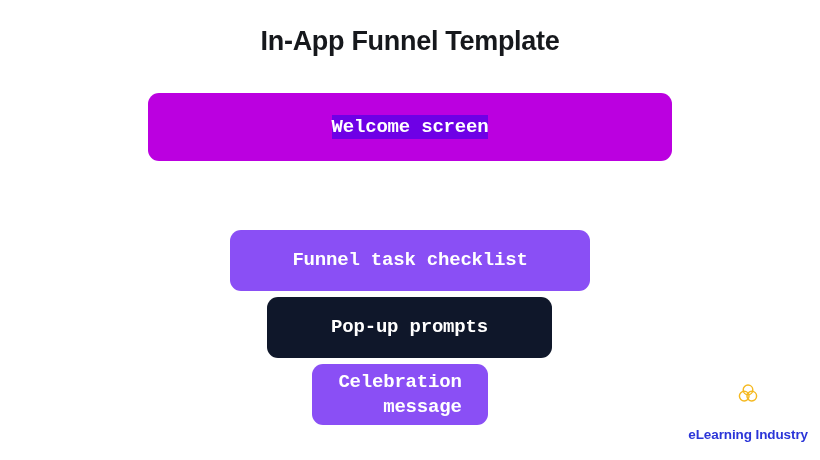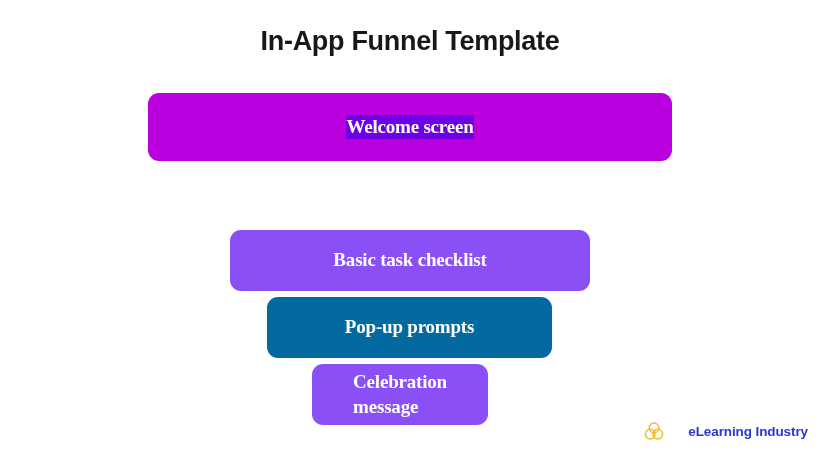--- a/index.html
+++ b/index.html
@@ -45,39 +45,40 @@
     justify-content: center;
     border-radius: 11px;
     box-sizing: border-box;
     padding: 0 10px;
   }
   .stage-label {
     color: #ffffff;
     font-weight: 700;
     font-size: 19px;
     line-height: 1.28;
-    text-align: left;
+    text-align: right;
     letter-spacing: -0.2px;
-    font-family: Liberation Serif, serif;
+    font-family: Liberation Mono, monospace;
     white-space: pre-line;
   }
   
   .stage-0 { left: 148px; top: 93px;  width: 524px; height: 68px; }
   .stage-1 { left: 195px; top: 163px; width: 430px; height: 62px; }
   .stage-2 { left: 230px; top: 230px; width: 360px; height: 61px; }
   .stage-3 { left: 267px; top: 297px; width: 285px; height: 61px; }
   .stage-4 { left: 312px; top: 364px; width: 176px; height: 61px; }
 
   #brand-logo {
     position: absolute;
     right: 12px;
     bottom: 18px;
     display: flex;
     align-items: center;
     gap: 23px;
+    flex-direction: column;
   }
   #brand-logo .mark {
     width: 22px;
     height: 22px;
     display: block;
   }
   #brand-logo .wordmark {
     font-size: 13.5px;
     font-weight: 600;
     color: #2b35d8;
@@ -94,24 +95,24 @@
   <div id="page-title" style="color: rgb(22, 24, 28);">In-App Funnel Template</div>
 
   <div id="funnel">
 
     <div class="funnel-stage stage-0" style="background:#bb00e0">
       <span class="stage-label" style="color: rgb(255, 255, 255); background: rgb(110, 0, 230);">Welcome screen</span>
     </div>
 
 
     <div class="funnel-stage stage-2" style="background: rgb(138, 79, 245);">
-      <span class="stage-label" style="color: rgb(255, 255, 255);">Basic task checklist</span>
+      <span class="stage-label" style="color: rgb(255, 255, 255);">Funnel task checklist</span>
     </div>
 
-    <div class="funnel-stage stage-3" style="background:#0369a1">
+    <div class="funnel-stage stage-3" style="background:#0f172a">
       <span class="stage-label">Pop-up prompts</span>
     </div>
 
     <div class="funnel-stage stage-4" style="background:#8a4ff5">
       <span class="stage-label">Celebration
 message</span>
     </div>
 
   </div>
 

